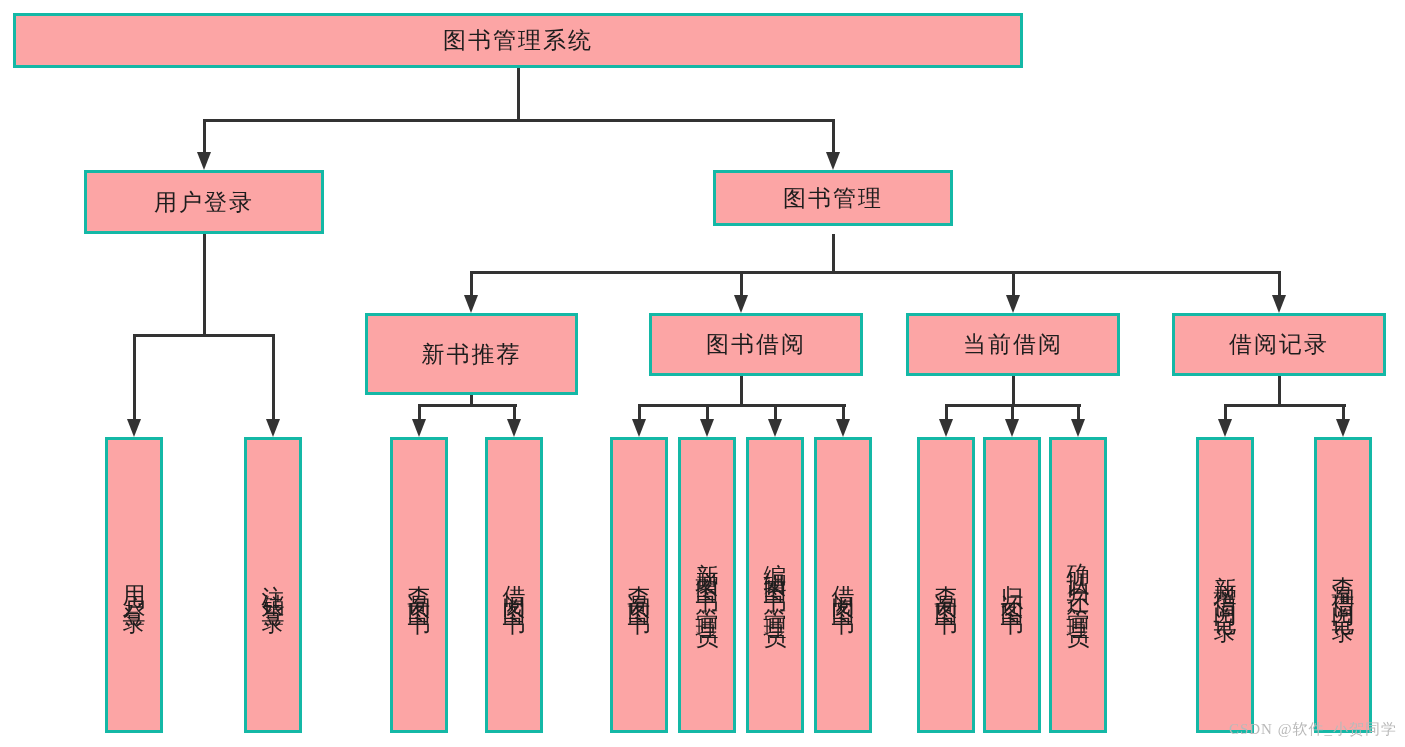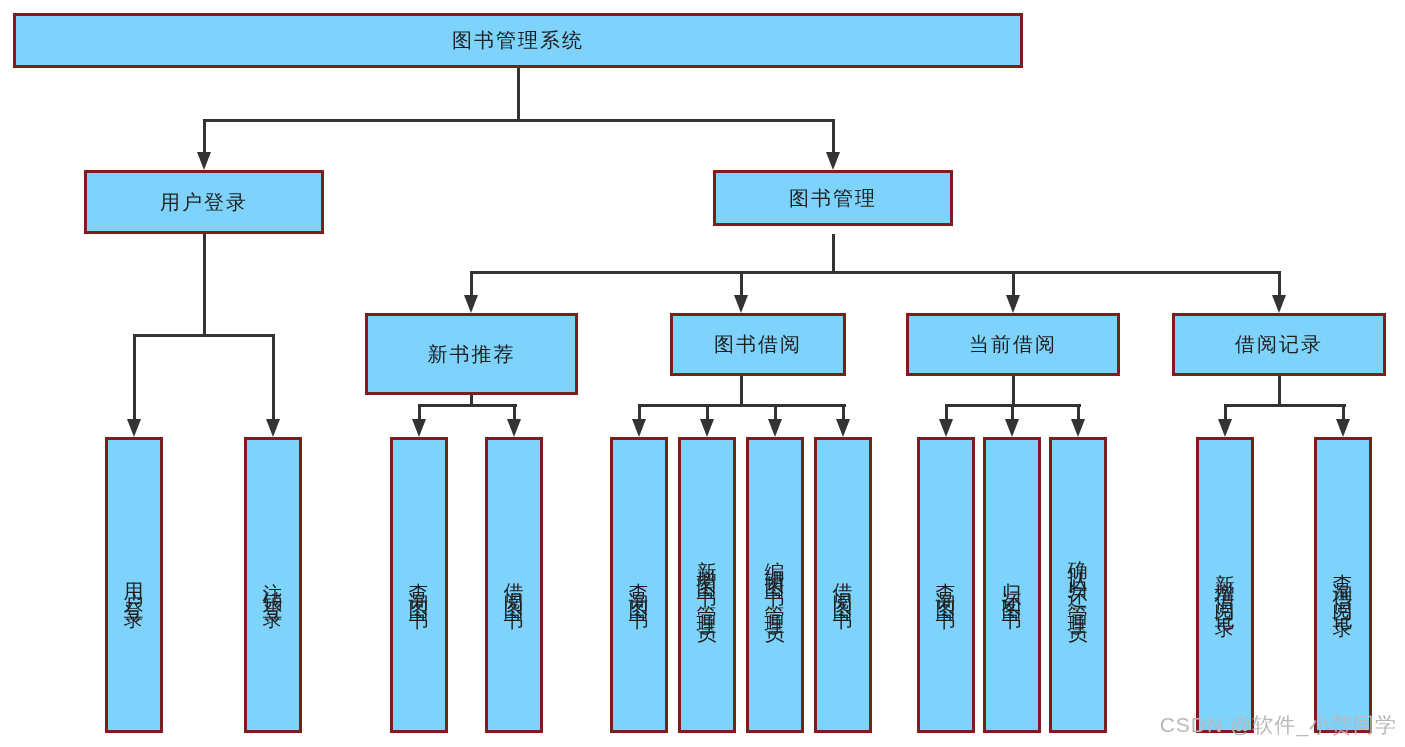--- a/index.html
+++ b/index.html
@@ -8,26 +8,26 @@
     width: 1405px;
     height: 747px;
     background: #ffffff;
     overflow: hidden;
     font-family: "Liberation Sans", "DejaVu Sans", sans-serif;
     color: #1d1d1d;
   }
   .node {
     position: absolute;
     box-sizing: border-box;
-    background: #7dd3fc;
-    border: 3px solid #7f1d1d;
+    background: #fca5a5;
+    border: 3px solid #14b8a6;
     display: flex;
     align-items: center;
     justify-content: center;
-    font-size: 20px;
+    font-size: 23px;
     letter-spacing: 2px;
     white-space: nowrap;
     z-index: 2;
   }
   .leaf {
     writing-mode: vertical-rl;
     text-orientation: mixed;
     letter-spacing: 9px;
     white-space: normal;
     line-height: 1;
@@ -43,38 +43,39 @@
     border-left: 7px solid transparent;
     border-right: 7px solid transparent;
     border-top: 18px solid #333333;
     z-index: 1;
   }
   .watermark {
     position: absolute;
     right: 8px;
     bottom: 8px;
     color: #b9b9b9;
-    font-size: 21px;
+    font-size: 15px;
     letter-spacing: 1px;
     z-index: 5;
     white-space: nowrap;
+    font-family: Liberation Serif, serif;
   }
 </style>
 </head>
 <body>
 
 <div class="canvas">
 
   <div class="node" style="left:13px;top:13px;width:1010px;height:55px">图书管理系统</div>
 
   <div class="node" style="left:84px;top:170px;width:240px;height:64px">用户登录</div>
   <div class="node" style="left:713px;top:170px;width:240px;height:56px">图书管理</div>
 
   <div class="node" style="left:365px;top:313px;width:213px;height:82px">新书推荐</div>
-  <div class="node" style="left:670px;top:313px;width:176px;height:63px">图书借阅</div>
+  <div class="node" style="left:649px;top:313px;width:214px;height:63px">图书借阅</div>
   <div class="node" style="left:906px;top:313px;width:214px;height:63px">当前借阅</div>
   <div class="node" style="left:1172px;top:313px;width:214px;height:63px">借阅记录</div>
 
   <div class="node leaf" style="left:105px;top:437px;width:58px;height:296px">用户登录</div>
   <div class="node leaf" style="left:244px;top:437px;width:58px;height:296px">注销登录</div>
 
   <div class="node leaf" style="left:390px;top:437px;width:58px;height:296px">查询图书</div>
   <div class="node leaf" style="left:485px;top:437px;width:58px;height:296px">借阅图书</div>
 
   <div class="node leaf" style="left:610px;top:437px;width:58px;height:296px">查询图书</div>

